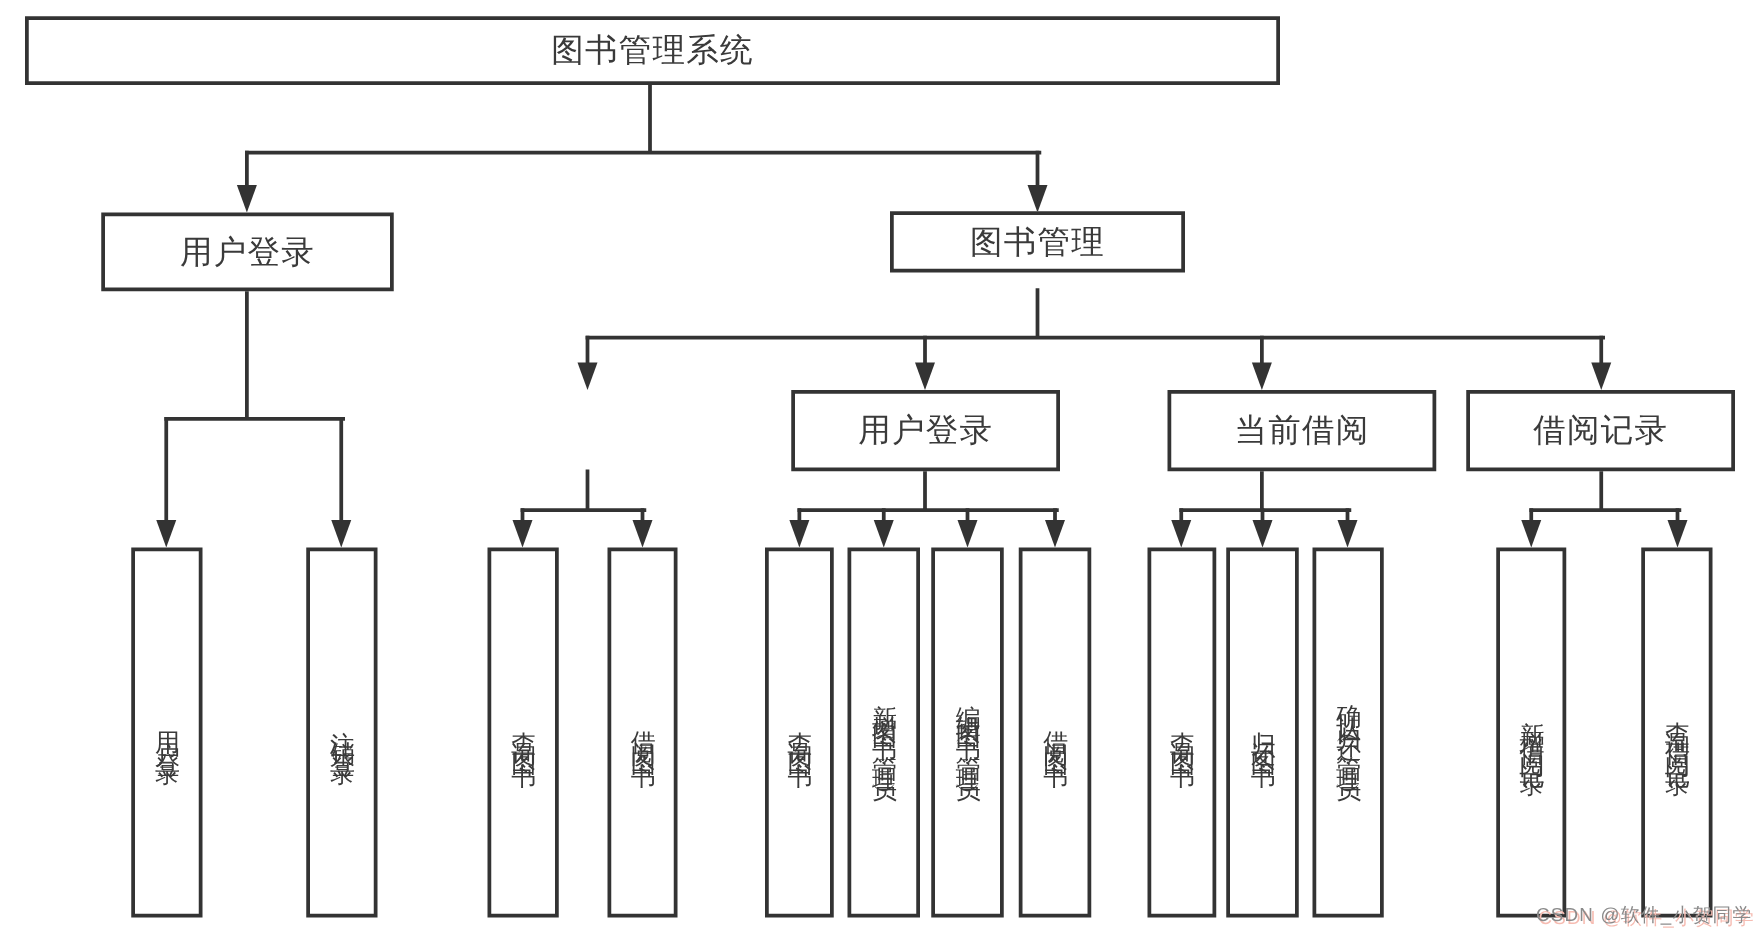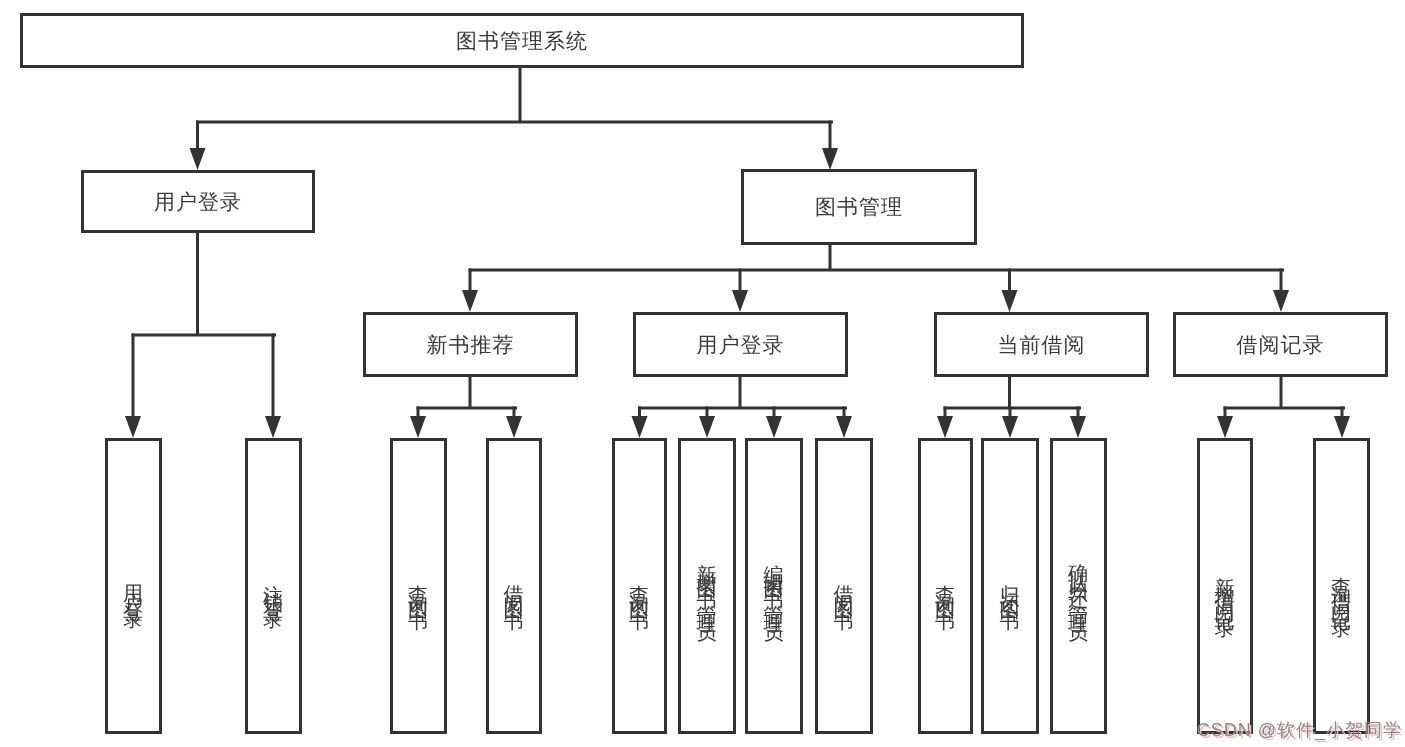--- a/index.html
+++ b/index.html
@@ -16,37 +16,37 @@
   .ar { fill: var(--line, #333333); stroke: none; }
   .node {
     position: absolute;
     box-sizing: border-box;
     background: #ffffff;
     border: 3px solid var(--line, #333333);
     color: var(--text, #3a3a3a);
     display: flex;
     align-items: center;
     justify-content: center;
-    font-size: 21px;
+    font-size: 26px;
     letter-spacing: 1px;
     text-align: center;
     line-height: 1.1;
   }
   .vnode {
     writing-mode: vertical-rl;
     text-orientation: mixed;
     font-size: 20px;
     letter-spacing: 0.42em;
     padding: 8px 0;
   }
   .watermark {
     position: absolute;
     right: 3px;
     bottom: 5px;
-    font-size: 18px;
+    font-size: 15px;
     letter-spacing: 1px;
     color: var(--wm, #8a8a8a);
     text-shadow: 2px 2px 0 var(--wm-shadow, #f6bcb2);
     white-space: nowrap;
     z-index: 5;
   }
 </style>
 </head>
 <body>
 
@@ -108,23 +108,22 @@
     <polygon class="ar" points="937,416 953,416 945,438"></polygon>
     <polygon class="ar" points="1002,416 1018,416 1010,438"></polygon>
     <polygon class="ar" points="1070,416 1086,416 1078,438"></polygon>
     <polygon class="ar" points="1217,416 1233,416 1225,438"></polygon>
     <polygon class="ar" points="1334,416 1350,416 1342,438"></polygon>
   </svg>
 
   <div class="node" style="left:20px; top:13px; width:1004px; height:55px;">图书管理系统</div>
 
   <div class="node" style="left:81px; top:170px; width:234px; height:63px;">用户登录</div>
-  <div class="node" style="left:712px; top:169px; width:236px; height:76px;margin-left:29px;">图书管理</div>
+  <div class="node" style="left:712px; top:169px; width:236px; height:49px;">图书管理</div>
 
-  <div class="node" style="left:363px; top:312px; width:215px; height:65px;">新书推荐</div>
   <div class="node" style="left:633px; top:312px; width:215px; height:65px;">用户登录</div>
   <div class="node" style="left:902px; top:312px; width:215px; height:65px;margin-left:32px;">当前借阅</div>
   <div class="node" style="left:1173px; top:312px; width:215px; height:65px;">借阅记录</div>
 
   <div class="node vnode" style="left:105px; top:438px; width:57px; height:296px;">用户登录</div>
   <div class="node vnode" style="left:245px; top:438px; width:57px; height:296px;">注销登录</div>
 
   <div class="node vnode" style="left:390px; top:438px; width:57px; height:296px;">查询图书</div>
   <div class="node vnode" style="left:486px; top:438px; width:56px; height:296px;">借阅图书</div>
 

